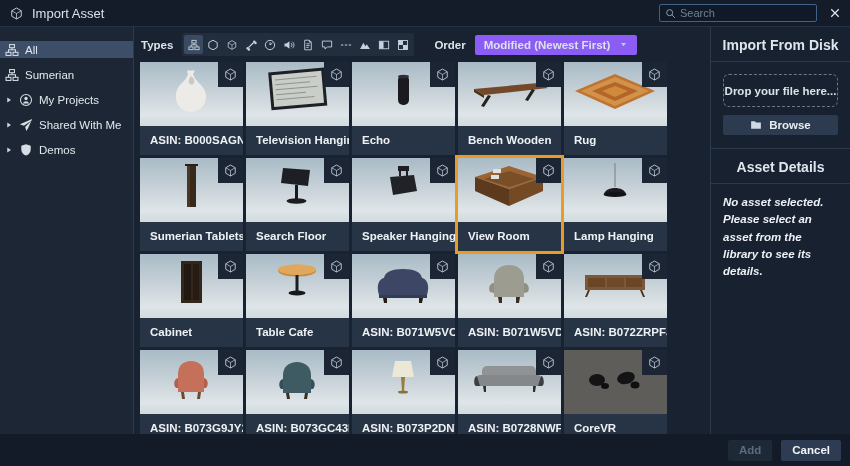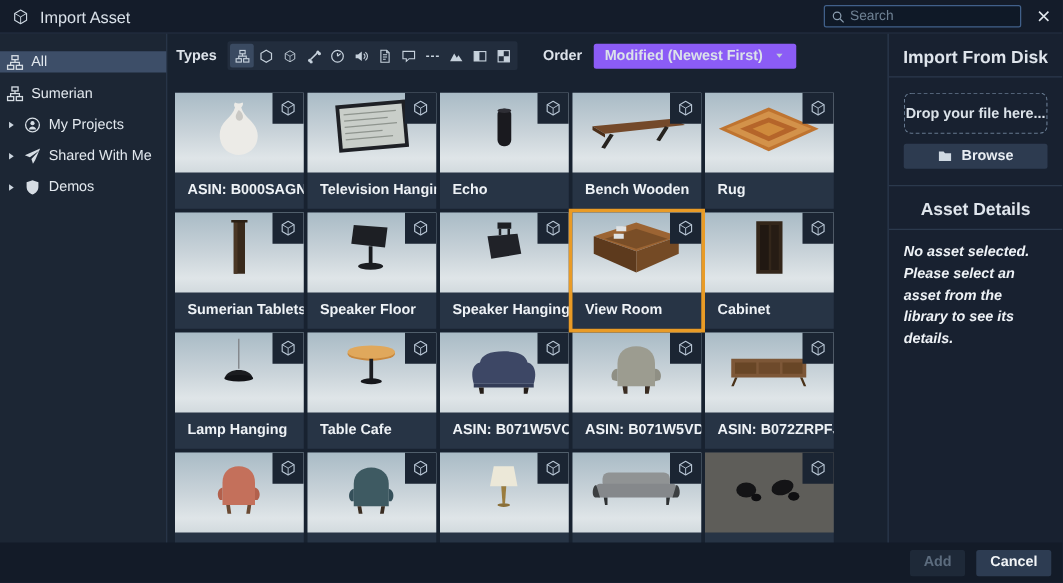--- a/index.html
+++ b/index.html
@@ -38,21 +38,21 @@
   .side-item { display:flex; align-items:center; height:17px; margin-bottom:8px;
                padding-left:5px; gap:6px; font-size:11.5px; font-weight:400;
                color:#e2e8ee; cursor:pointer; white-space:nowrap; }
   .side-item.selected { background:#3d4e68; }
   .side-item .caret { width:8px; color:#cdd6df; flex:0 0 auto; }
   .side-item .caret svg { width:8px; height:8px; }
   .side-item .s-icon { width:14px; color:#d6dde4; flex:0 0 auto; }
   .side-item .s-icon svg { width:14px; height:14px; }
 
   
-  .main { flex:1; display:flex; flex-direction:column; background:#182230; overflow:hidden;gap:12px; }
+  .main { flex:1; display:flex; flex-direction:column; background:#182230; overflow:hidden; }
   .toolbar { height:35px; display:flex; align-items:center; padding-left:7px; flex:0 0 auto; }
   .types-label { font-size:11.5px; font-weight:700; color:#dde3ea; margin-right:9px; }
   .type-bar { display:flex; background:#222d3d; border-radius:2px; padding:2px; }
   .type-btn { width:19px; height:19px; display:flex; align-items:center; justify-content:center;
               color:#c6d1dc; background:transparent; border:0; border-radius:2px; cursor:pointer; }
   .type-btn svg { width:12px; height:12px; }
   .type-btn.selected { background:#3a4a61; }
   .order-label { margin-left:20px; font-size:11.5px; font-weight:700; color:#dde3ea; }
   .order-select { margin-left:9px; background:#8b5cf6; border:0; border-radius:2px;
                   height:20px; padding:0 9px; display:flex; align-items:center; gap:9px;
@@ -411,21 +411,21 @@
               <rect x="49" y="27" width="3" height="15" fill="#16181c"></rect>
               <ellipse cx="50.5" cy="43" rx="10" ry="2.8" fill="#1b1d21"></ellipse>
             </svg>
             <span class="badge icon">
               <svg viewBox="0 0 24 24" fill="none" stroke="currentColor" stroke-width="1.5" stroke-linejoin="round">
                 <path d="M12 3.2 19.6 7.6v8.8L12 20.8 4.4 16.4V7.6Z"></path>
                 <path d="M12 12 19.6 7.6M12 12 4.4 7.6M12 12v8.8" stroke-width="1.2"></path>
               </svg>
             </span>
           </div>
-          <div class="card-label">Speaker Floor</div>
+          <div class="card-label">Search Floor</div>
         </div>
         <div class="card">
           <div class="thumb">
             <svg viewBox="0 0 103 64">
               <rect x="46" y="8" width="11" height="5" fill="#1d1f24"></rect>
               <path d="M48 13v5M55 13v5" stroke="#1d1f24" stroke-width="2" fill="none"></path>
               <polygon points="38,19 62,17 65,33 41,37" fill="#202228"></polygon>
             </svg>
             <span class="badge icon">
               <svg viewBox="0 0 24 24" fill="none" stroke="currentColor" stroke-width="1.5" stroke-linejoin="round">
@@ -451,48 +451,48 @@
                 <path d="M12 3.2 19.6 7.6v8.8L12 20.8 4.4 16.4V7.6Z"></path>
                 <path d="M12 12 19.6 7.6M12 12 4.4 7.6M12 12v8.8" stroke-width="1.2"></path>
               </svg>
             </span>
           </div>
           <div class="card-label">View Room</div>
         </div>
         <div class="card">
           <div class="thumb">
             <svg viewBox="0 0 103 64">
+              <path d="M51 5v24" stroke="#85898e" stroke-width="1.2" fill="none"></path>
+              <path d="M40 36c2-8 20-8 22 0z" fill="#1b1c20"></path>
+              <ellipse cx="51" cy="36.5" rx="11.5" ry="2.6" fill="#121317"></ellipse>
+            </svg>
+            <span class="badge icon">
+              <svg viewBox="0 0 24 24" fill="none" stroke="currentColor" stroke-width="1.5" stroke-linejoin="round">
+                <path d="M12 3.2 19.6 7.6v8.8L12 20.8 4.4 16.4V7.6Z"></path>
+                <path d="M12 12 19.6 7.6M12 12 4.4 7.6M12 12v8.8" stroke-width="1.2"></path>
+              </svg>
+            </span>
+          </div>
+          <div class="card-label">Lamp Hanging</div>
+        </div>
+        <div class="card">
+          <div class="thumb">
+            <svg viewBox="0 0 103 64">
               <rect x="41" y="7" width="21" height="42" fill="#33261a"></rect>
               <rect x="44" y="10" width="7" height="36" fill="#211812"></rect>
               <rect x="53" y="10" width="6" height="36" fill="#261c14"></rect>
             </svg>
             <span class="badge icon">
               <svg viewBox="0 0 24 24" fill="none" stroke="currentColor" stroke-width="1.5" stroke-linejoin="round">
                 <path d="M12 3.2 19.6 7.6v8.8L12 20.8 4.4 16.4V7.6Z"></path>
                 <path d="M12 12 19.6 7.6M12 12 4.4 7.6M12 12v8.8" stroke-width="1.2"></path>
               </svg>
             </span>
           </div>
           <div class="card-label">Cabinet</div>
-        </div>
-        <div class="card">
-          <div class="thumb">
-            <svg viewBox="0 0 103 64">
-              <path d="M51 5v24" stroke="#85898e" stroke-width="1.2" fill="none"></path>
-              <path d="M40 36c2-8 20-8 22 0z" fill="#1b1c20"></path>
-              <ellipse cx="51" cy="36.5" rx="11.5" ry="2.6" fill="#121317"></ellipse>
-            </svg>
-            <span class="badge icon">
-              <svg viewBox="0 0 24 24" fill="none" stroke="currentColor" stroke-width="1.5" stroke-linejoin="round">
-                <path d="M12 3.2 19.6 7.6v8.8L12 20.8 4.4 16.4V7.6Z"></path>
-                <path d="M12 12 19.6 7.6M12 12 4.4 7.6M12 12v8.8" stroke-width="1.2"></path>
-              </svg>
-            </span>
-          </div>
-          <div class="card-label">Lamp Hanging</div>
         </div>
         <div class="card">
           <div class="thumb">
             <svg viewBox="0 0 103 64">
               <ellipse cx="51" cy="17" rx="19" ry="5.5" fill="#c9883d"></ellipse>
               <ellipse cx="51" cy="15.6" rx="19" ry="5.3" fill="#e0a85c"></ellipse>
               <rect x="49.5" y="21" width="3" height="17" fill="#1c1d21"></rect>
               <ellipse cx="51" cy="39" rx="8.5" ry="2.4" fill="#17181c"></ellipse>
             </svg>
             <span class="badge icon">

